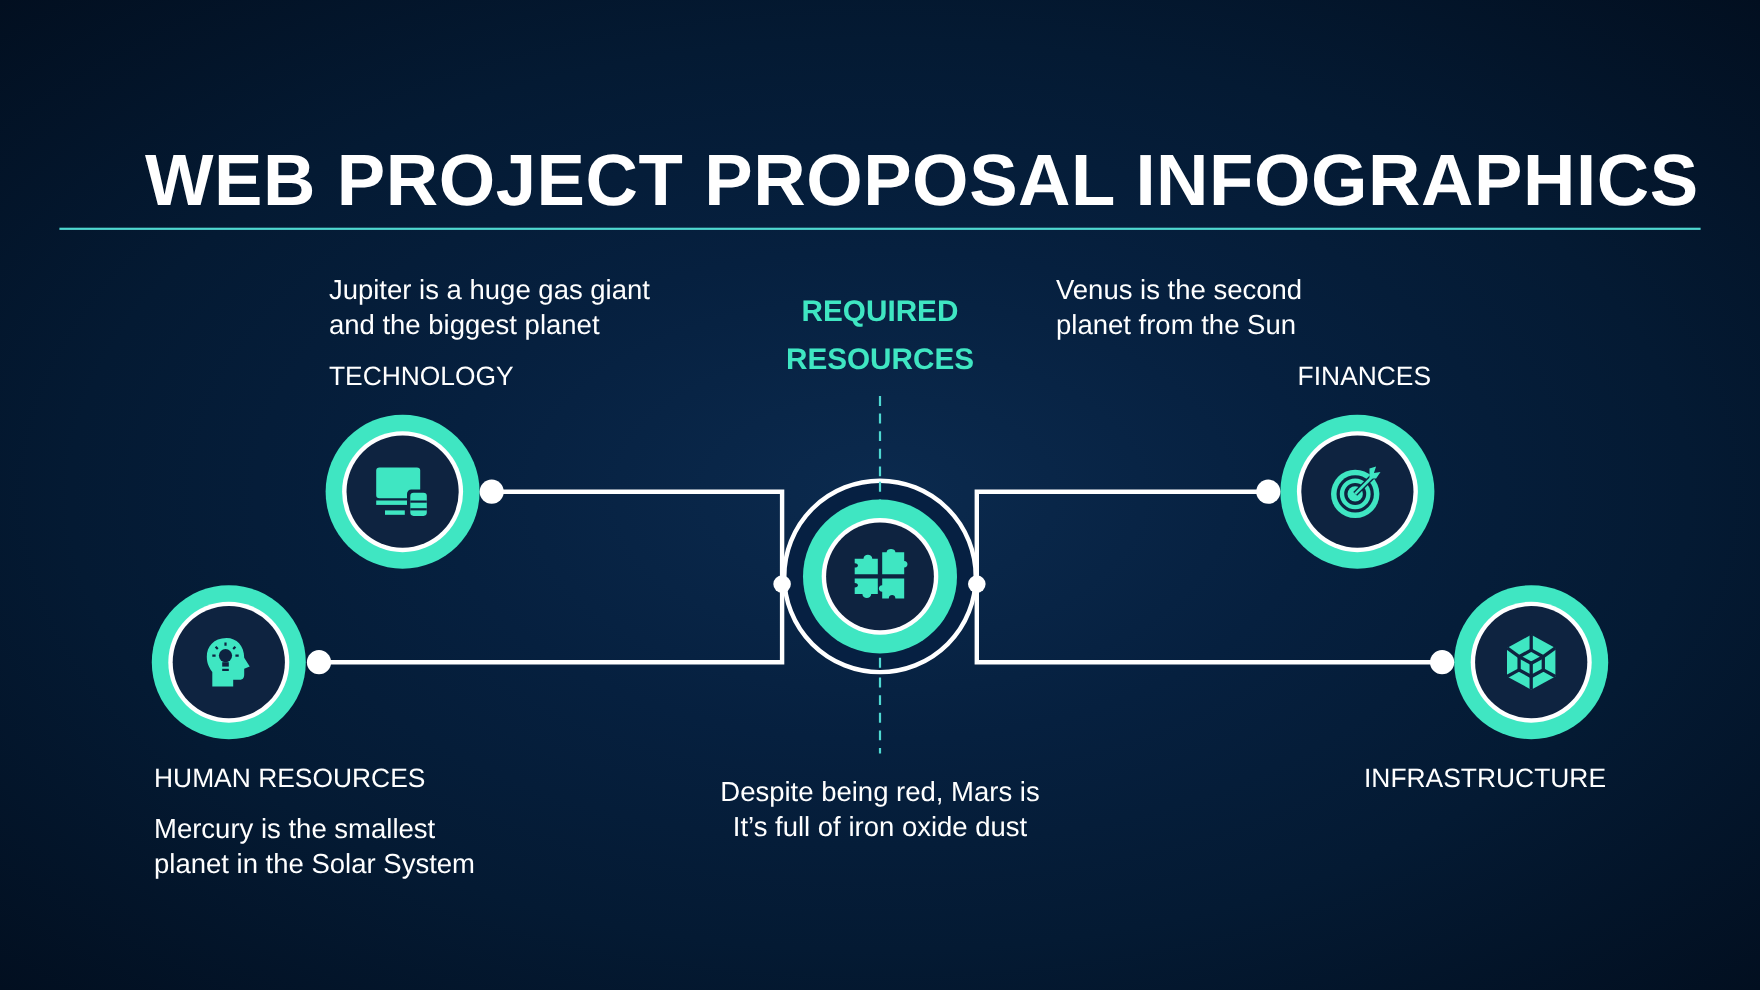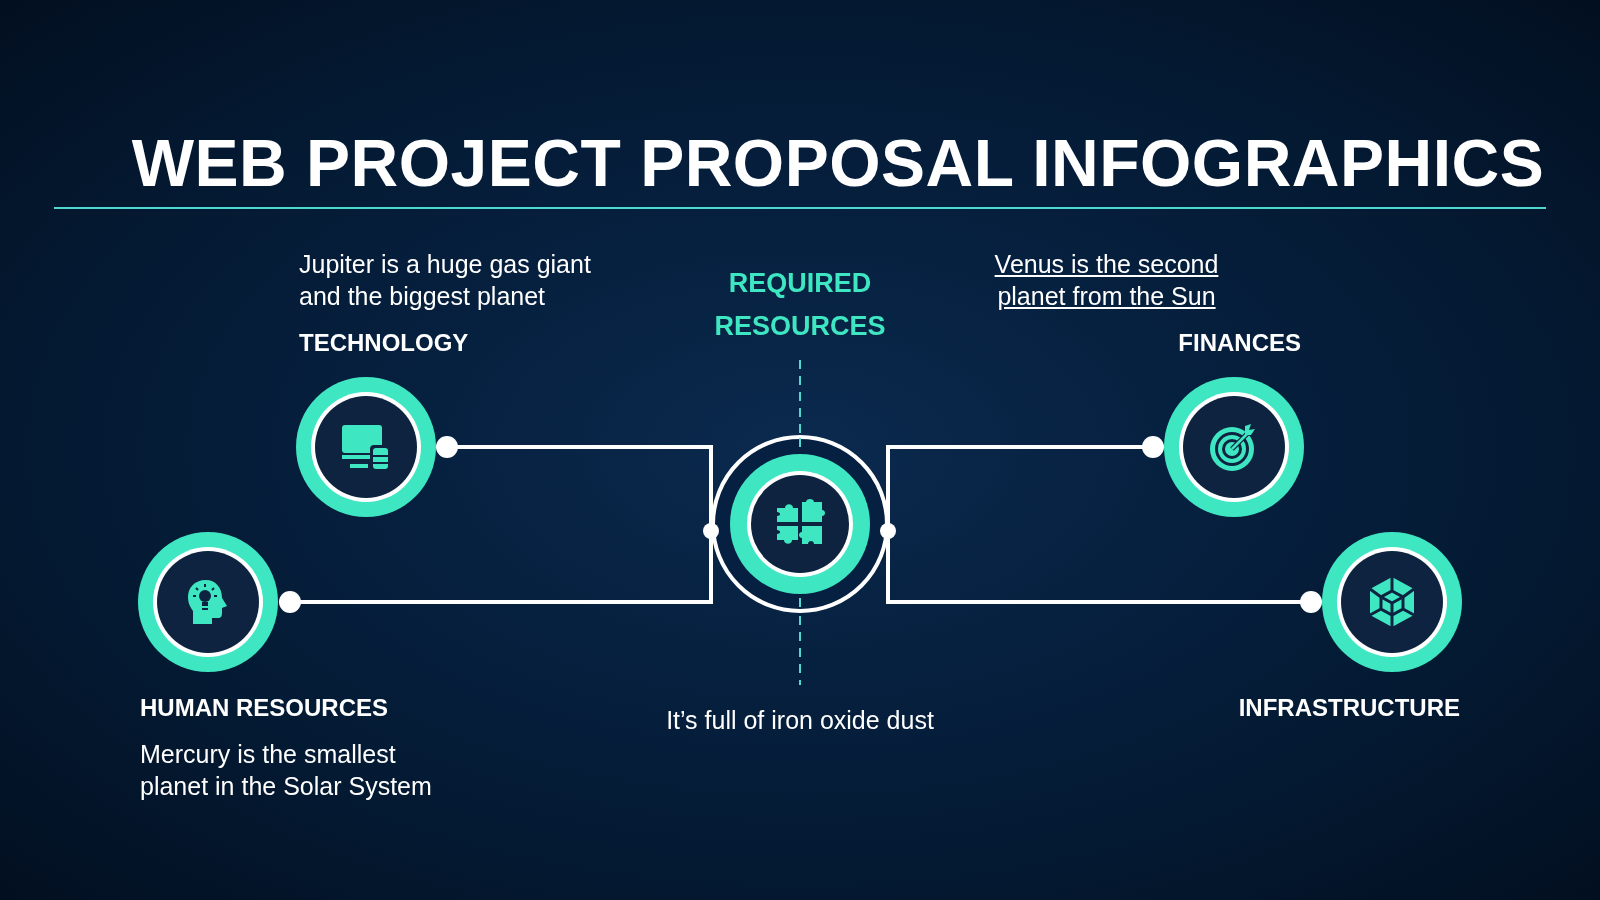--- a/index.html
+++ b/index.html
@@ -16,21 +16,21 @@
       font-size: 66px; letter-spacing: 0.5px; color: #ffffff; line-height: 70px; padding-left: 38px;
     }
     .title-rule {
       left: 54px; top: 207px; width: 1492px; height: 2px; background: #4fd8d0;
     }
     .center-heading {
       left: 650px; width: 300px; top: 262px; text-align: center;
       font-weight: bold; font-size: 27px; line-height: 43px; color: #3fe6c2;
     }
     .desc { font-size: 25px; line-height: 32px; color: #ffffff; }
-    .label { font-weight: bold; font-size: 24px; color: #ffffff; }
+    .label { font-weight: normal; font-size: 24px; color: #ffffff; }
     svg.diagram { position: absolute; left: 0; top: 0; }
     .icon-holder {
       position: absolute; display: flex; align-items: center; justify-content: center;
     }
   </style>
 </head>
 <body>
 
 <div class="abs title">WEB PROJECT PROPOSAL INFOGRAPHICS</div>
 <div class="abs title-rule"></div>
@@ -148,31 +148,32 @@
     </g>
   </svg>
 </div>
 
 <div class="abs desc" style="left:299px;top:248px;width:340px;">
   <div>Jupiter is a huge gas giant</div>
   <div>and the biggest planet</div>
 </div>
 <div class="abs label" style="left:299px;top:329px;">TECHNOLOGY</div>
 
-<div class="abs desc" style="left:936px;top:248px;width:341px;text-align:center;text-decoration:underline;">
+<div class="abs desc" style="left:960px;top:248px;width:341px;text-align:left;">
   <div>Venus is the second</div>
   <div>planet from the Sun</div>
 </div>
 <div class="abs label" style="left:960px;top:329px;width:341px;text-align:right;">FINANCES</div>
 
 <div class="abs label" style="left:140px;top:694px;">HUMAN RESOURCES</div>
 <div class="abs desc" style="left:140px;top:738px;width:380px;">
   <div>Mercury is the smallest</div>
   <div>planet in the Solar System</div>
 </div>
 
 <div class="abs label" style="left:1060px;top:694px;width:400px;text-align:right;">INFRASTRUCTURE</div>
 <div class="abs desc" style="left:1060px;top:738px;width:400px;text-align:right;">
 </div>
 
 <div class="abs desc" style="left:600px;top:704px;width:400px;text-align:center;">
+  <div>Despite being red, Mars is</div>
   <div>It’s full of iron oxide dust</div>
 </div>
 
 </body></html>

